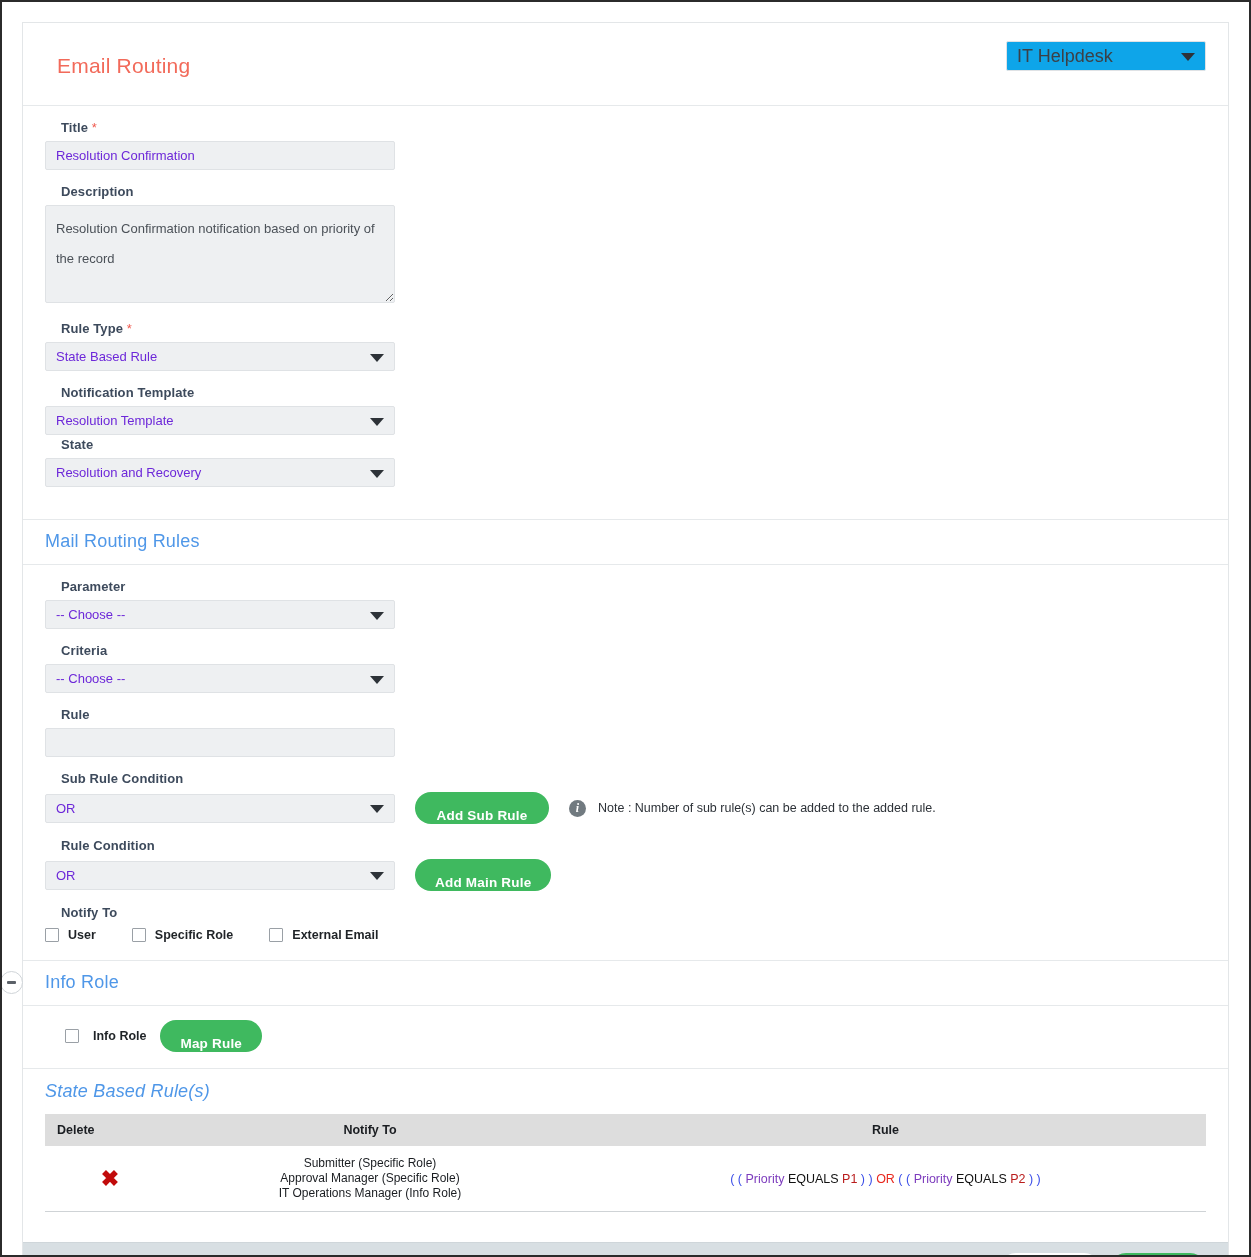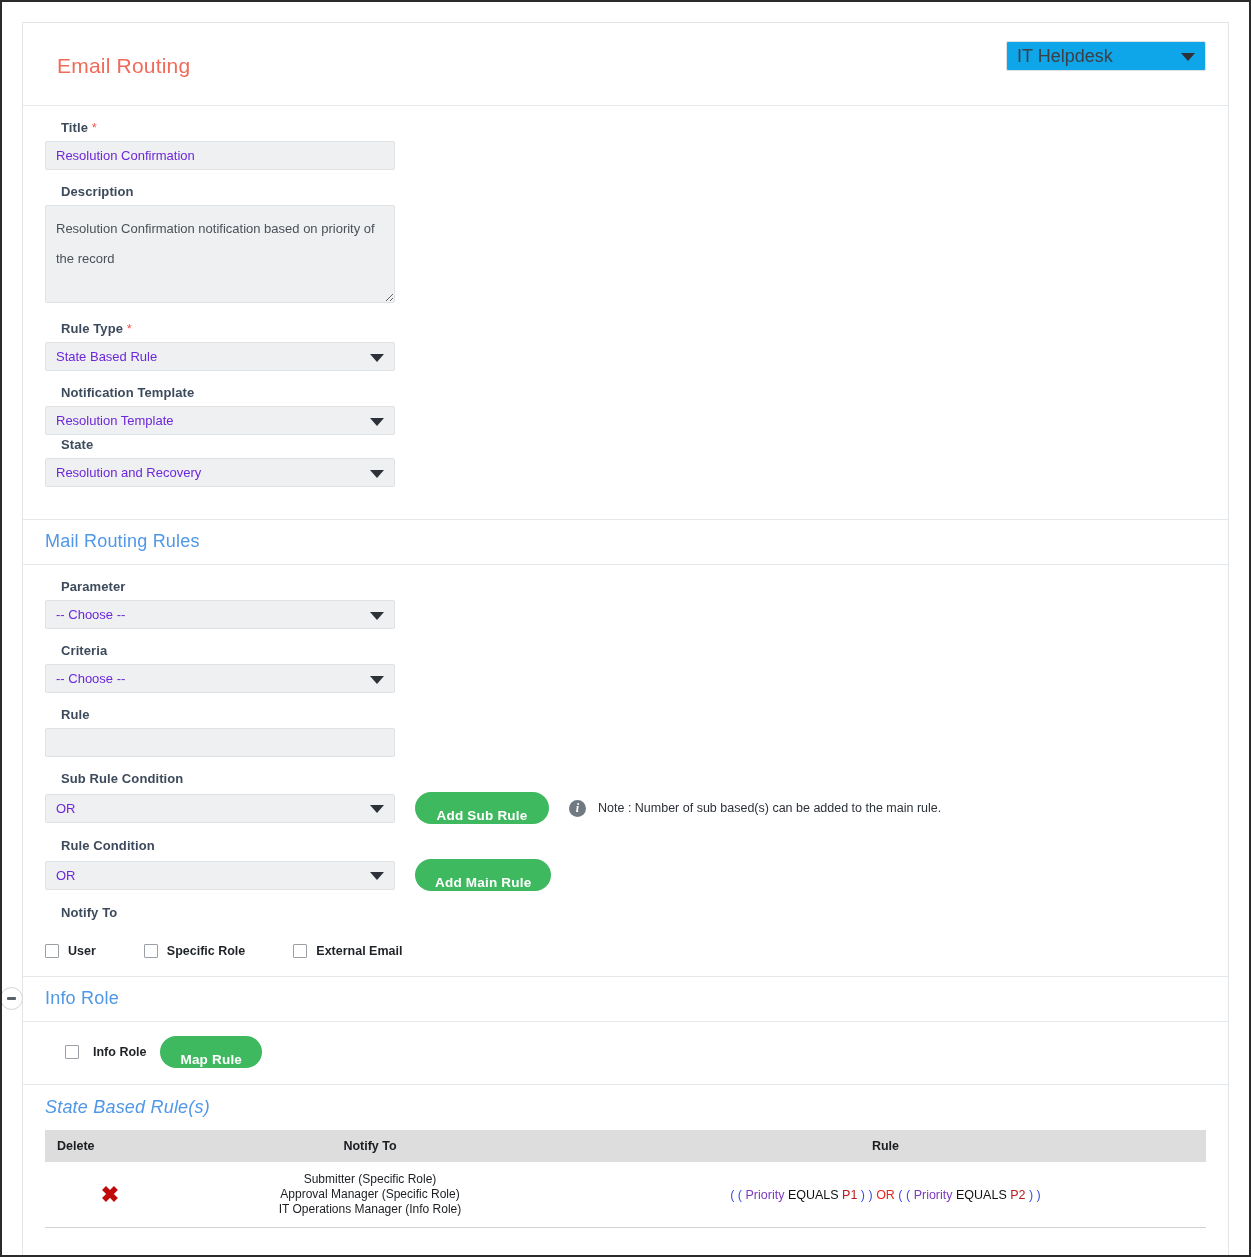--- a/index.html
+++ b/index.html
@@ -180,21 +180,21 @@
     align-items: center;
     justify-content: center;
     font-family: "Liberation Serif", serif;
   }
   .note-text {
     font-size: 12.5px;
     color: #2d3238;
   }
 
   
-  .cbrow { display: flex; align-items: center; gap: 22px; margin-top: 24px; }
+  .cbrow { display: flex; align-items: center; gap: 10px; margin-top: 8px; }
   .cbgroup { display: flex; align-items: center; gap: 9px; margin-right: 26px; }
   .cb {
     width: 14px; height: 14px;
     border: 1px solid #9aa0a6;
     background: #fff;
     border-radius: 1px;
     cursor: pointer;
     display: inline-block;
   }
   .cb-label {
@@ -384,21 +384,21 @@
       <div class="field">
         <label class="lbl">Sub Rule Condition</label>
         <div class="row-inline">
           <div class="ctl">
             <span>OR</span>
             <span class="caret"></span>
           </div>
           <button class="btn btn-wide">Add Sub Rule</button>
           <div class="note">
             <span class="info-icon">i</span>
-            <span class="note-text">Note : Number of sub based(s) can be added to the main rule.</span>
+            <span class="note-text">Note : Number of sub rule(s) can be added to the added rule.</span>
           </div>
         </div>
       </div>
 
       <div class="field">
         <label class="lbl">Rule Condition</label>
         <div class="row-inline">
           <div class="ctl">
             <span>OR</span>
             <span class="caret"></span>

